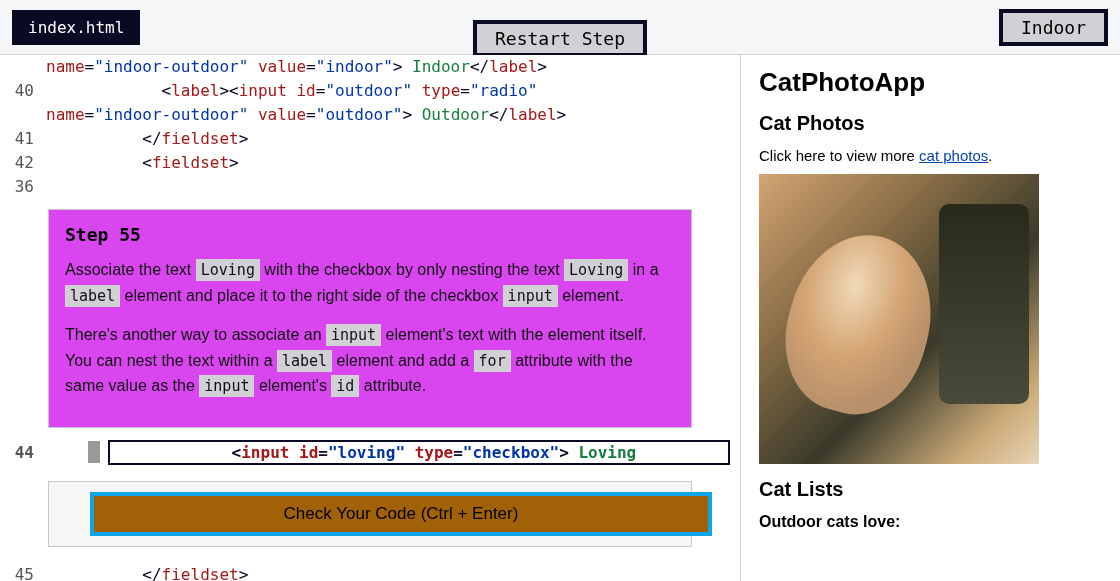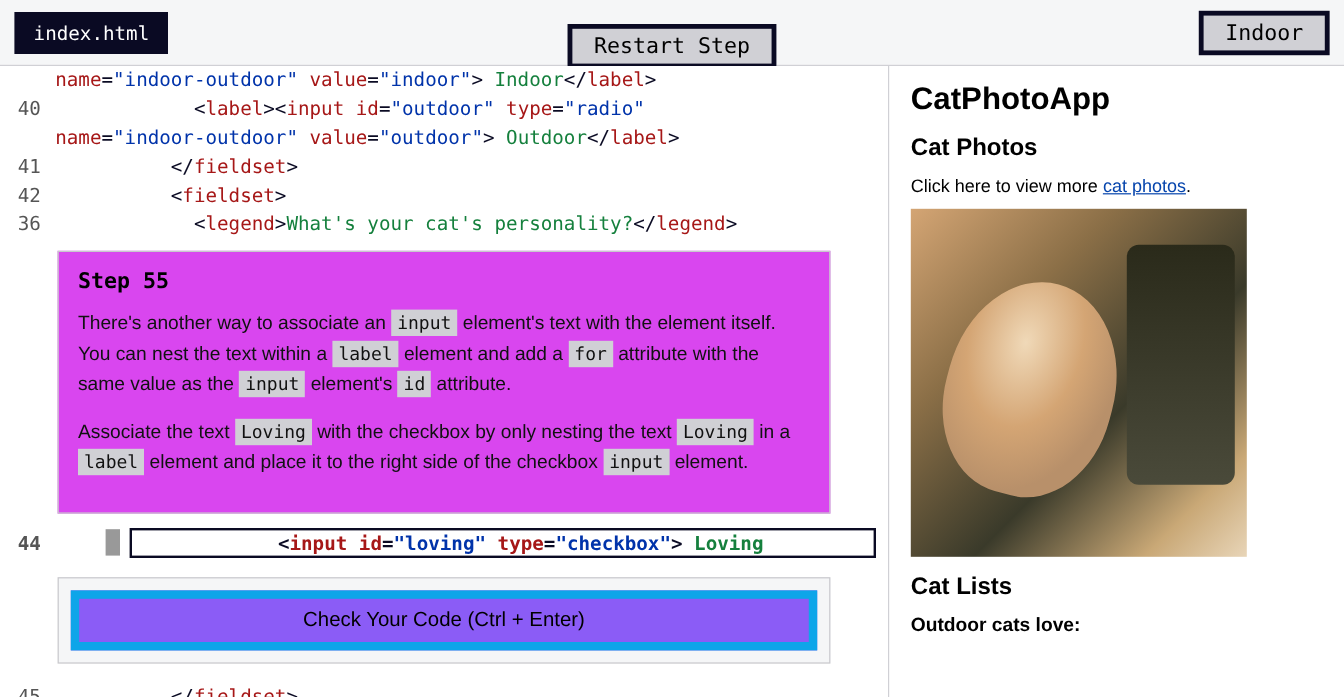--- a/index.html
+++ b/index.html
@@ -19,21 +19,21 @@
 .text { color: #15803d; }
 .elem { color: #a61717; }
 .punct { color: #0a0a23; }
 .step-panel { margin: 10px 48px 10px 48px; border: 1px solid #c8c8cc; background: #d946ef; padding: 14px 16px; font-family: -apple-system, 'Segoe UI', Arial, sans-serif; }
 .step-title { font-family: 'Consolas', monospace; font-size: 18px; font-weight: bold; margin-bottom: 12px; }
 .step-body p { font-size: 16px; line-height: 1.6; margin-bottom: 14px; color: #111; }
 .inline-code { background: #d0d0d5; font-family: 'Consolas', monospace; padding: 2px 5px; font-size: 15px; }
 .gutter-mark { width: 12px; height: 22px; background: #999; margin-left: 42px; }
 .editable-input { flex: 1; margin-left: 8px; margin-right: 10px; border: 2px solid #0a0a23; background: #fff; padding: 1px 6px; font-family: 'Consolas', monospace; font-size: 16px; }
 .check-wrap { margin: 14px 48px 0 48px; border: 1px solid #c8c8cc; background: #f5f6f7; padding: 10px; }
-.check-btn { width: 100%; background: #8b5cf6; border: 7px solid #0ea5e9; padding: 8px; font-size: 17px; font-family: -apple-system, Arial, sans-serif; cursor: pointer; }
+.check-btn { width: 100%; background: #a16207; border: 4px solid #0ea5e9; padding: 8px; font-size: 17px; font-family: -apple-system, Arial, sans-serif; cursor: pointer; margin-left: 31px; }
 .preview-pane h1 { font-size: 26px; font-weight: bold; margin-bottom: 14px; }
 .preview-pane h2 { font-size: 20px; font-weight: bold; margin-bottom: 12px; }
 .preview-pane h3 { font-size: 16px; font-weight: bold; margin-top: 10px; }
 .preview-pane p { font-size: 15px; margin-bottom: 10px; }
 .preview-pane a { color: #0645ad; text-decoration: underline; }
 .cat-img { width: 280px; height: 290px; background: linear-gradient(135deg, #d4a574 0%, #8b6f47 30%, #3a3a2a 60%, #c9a876 85%, #e8d5b8 100%); margin-bottom: 14px; position: relative; overflow: hidden; }
 .cat-img::before { content: ''; position: absolute; left: 30px; top: 60px; width: 140px; height: 180px; background: radial-gradient(ellipse at 40% 30%, #f0d9b8 0%, #d4a574 40%, #b8906a 70%); border-radius: 50% 50% 45% 45%; transform: rotate(15deg); }
 .cat-img::after { content: ''; position: absolute; left: 180px; top: 30px; width: 90px; height: 200px; background: linear-gradient(180deg, #2a2a1a, #4a4a3a); border-radius: 10px; }
 .num44 { display: flex; align-items: center; padding: 2px 0; font-weight: bold; }
 .num44 .line-num { width: 46px; }
@@ -65,29 +65,28 @@
         <div class="code-line">
           <span class="line-num">41</span>
           <span class="line-content">          <span class="punct">&lt;/</span><span class="elem">fieldset</span><span class="punct">&gt;</span></span>
         </div>
         <div class="code-line">
           <span class="line-num">42</span>
           <span class="line-content">          <span class="punct">&lt;</span><span class="elem">fieldset</span><span class="punct">&gt;</span></span>
         </div>
         <div class="code-line">
           <span class="line-num">36</span>
-          <span class="line-content">            <span class="punct">&lt;</span><span class="elem">legend</span><span class="punct">&gt;</span><span class="text">What's your cat's personality?</span><span class="punct">&lt;/</span><span class="elem">legend</span><span class="punct">&gt;</span></span>
         </div>
       </div>
 
     <div class="step-panel">
       <div class="step-title">Step 55</div>
       <div class="step-body">
+        <p id="step-p2">Associate the text <span class="inline-code">Loving</span> with the checkbox by only nesting the text <span class="inline-code">Loving</span> in a <span class="inline-code">label</span> element and place it to the right side of the checkbox <span class="inline-code">input</span> element.</p>
         <p id="step-p1">There's another way to associate an <span class="inline-code">input</span> element's text with the element itself. You can nest the text within a <span class="inline-code">label</span> element and add a <span class="inline-code">for</span> attribute with the same value as the <span class="inline-code">input</span> element's <span class="inline-code">id</span> attribute.</p>
-        <p id="step-p2">Associate the text <span class="inline-code">Loving</span> with the checkbox by only nesting the text <span class="inline-code">Loving</span> in a <span class="inline-code">label</span> element and place it to the right side of the checkbox <span class="inline-code">input</span> element.</p>
       </div>
     </div>
 
     <div class="num44">
       <span class="line-num">44</span>
       <span class="gutter-mark"></span>
       <div class="editable-input" id="editable-line"><span class="line-content">            <span class="punct">&lt;</span><span class="elem">input</span> <span class="attr-name">id</span><span class="punct">=</span><span class="attr-val">"loving"</span> <span class="attr-name">type</span><span class="punct">=</span><span class="attr-val">"checkbox"</span><span class="punct">&gt;</span><span class="text"> Loving</span></span></div>
     </div>
 
     <div class="check-wrap">

